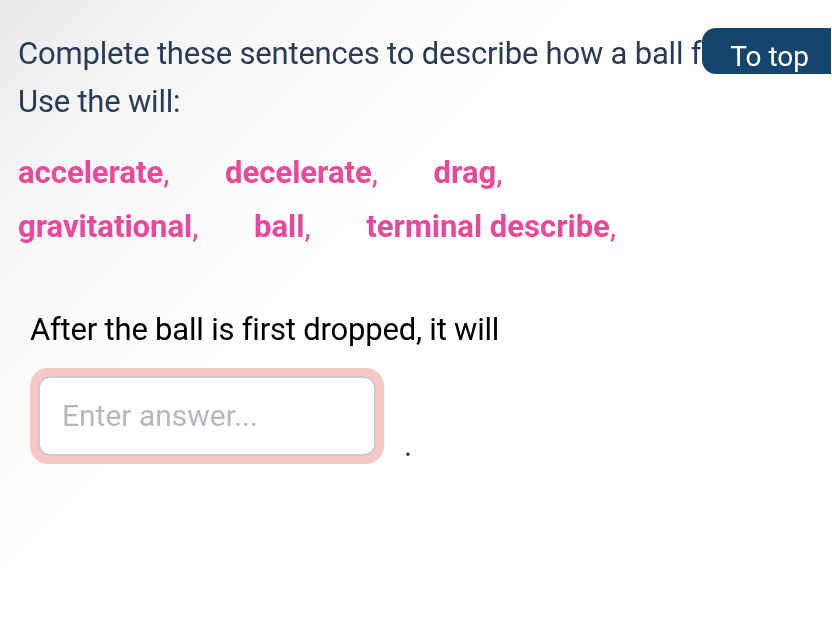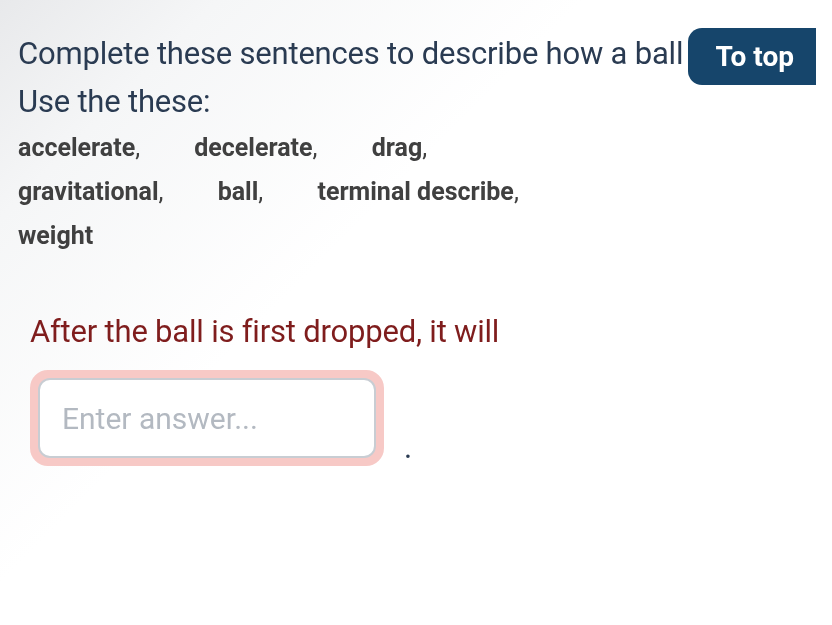--- a/index.html
+++ b/index.html
@@ -13,61 +13,61 @@
       height: 625px;
       background: linear-gradient(135deg, #e8e9eb 0%, #f5f6f7 15%, #ffffff 40%);
       position: relative;
       padding: 30px 18px 0 18px;
       color: #2a3b52;
       overflow: hidden;
     }
     .to-top {
       position: absolute;
       top: 28px;
-      right: 16px;
+      right: 1px;
       background: #16456b;
       color: #ffffff;
       font-size: 28px;
-      font-weight: 700;
-      padding: 12px 22px 12px 28px;
+      font-weight: 400;
+      padding: 12px 22px 1px 28px;
       border-radius: 14px 0 0 14px;
       cursor: pointer;
     }
     .instruction-text {
       font-size: 31px;
       line-height: 1.55;
       color: #2a3b52;
       font-weight: 400;
       letter-spacing: -0.2px;
     }
     .word-bank {
-      margin-top: 0;
-      font-size: 25px;
+      margin-top: 20px;
+      font-size: 31px;
       line-height: 1.75;
-      color: #404040;
+      color: #ec4899;
       font-weight: 400;
     }
     .word-bank .word {
       font-weight: 700;
       display: inline;
     }
     .word-bank .comma {
       font-weight: 400;
     }
     .word-sep {
       display: inline-block;
       width: 48px;
     }
     .question-section {
       margin-top: 56px;
       padding-left: 12px;
     }
     .prompt-text {
       font-size: 31px;
-      color: #7f1d1d;
+      color: #000000;
       font-weight: 400;
       letter-spacing: -0.2px;
     }
     .answer-row {
       margin-top: 20px;
       display: flex;
       align-items: flex-end;
     }
     .answer-wrapper {
       border: 6px solid #f7c9c6;
@@ -98,30 +98,29 @@
     }
   </style>
 </head>
 <body>
 
 <div class="to-top">
   <span>To top</span>
 </div>
 
 <div class="instruction-text">Complete these sentences to describe how a ball falls.</div>
-<div class="instruction-text">Use the these:</div>
+<div class="instruction-text">Use the will:</div>
 
 <div class="word-bank">
   <span class="word">accelerate</span><span class="comma">,</span><span class="word-sep"></span>
   <span class="word">decelerate</span><span class="comma">,</span><span class="word-sep"></span>
   <span class="word">drag</span><span class="comma">,</span><br>
   <span class="word">gravitational</span><span class="comma">,</span><span class="word-sep"></span>
   <span class="word">ball</span><span class="comma">,</span><span class="word-sep"></span>
   <span class="word">terminal describe</span><span class="comma">,</span><br>
-  <span class="word">weight</span>
 </div>
 
 <div class="question-section">
   <div class="prompt-text">After the ball is first dropped, it will</div>
   <div class="answer-row">
     <div class="answer-wrapper">
       <input type="text" class="answer-input" placeholder="Enter answer..." style="">
     </div>
     <span class="period">.</span>
   </div>

